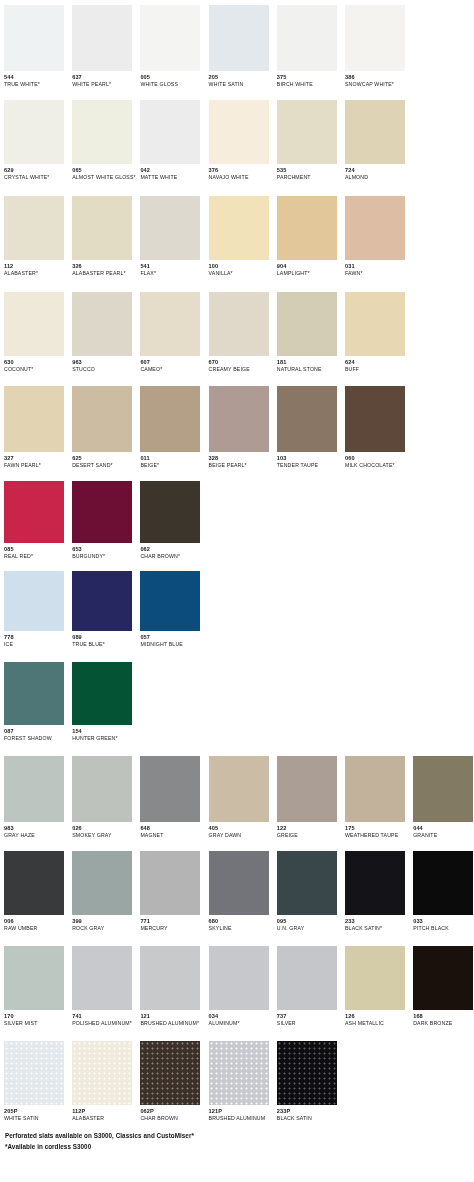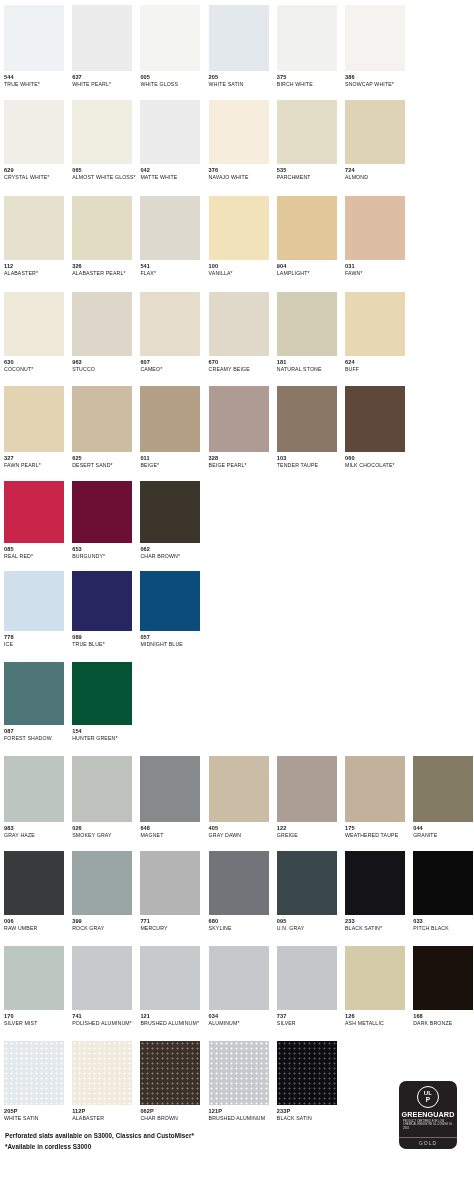--- a/index.html
+++ b/index.html
@@ -594,24 +594,13 @@
         <div class="lbl">
           <span class="code">233P</span>
           <span class="nm">BLACK SATIN</span>
         </div>
       </div>
     </div>
     <div class="footer">
       <p>Perforated slats available on S3000, Classics and CustoMiser*</p>
       <p>*Available in cordless S3000</p>
     </div>
-    <div class="gg" style="background: rgb(35, 31, 32);">
-      <div class="gg-ul">
-        <div class="ultext">UL</div>
-        <div class="ulp">P</div>
-      </div>
-      <div class="gg-name">GREENGUARD</div>
-      <div class="gg-fine">PRODUCT CERTIFIED FOR LOW CHEMICAL EMISSIONS UL.COM/GG UL 2818</div>
-      <div class="gg-gold-bar">
-        <div class="gg-gold">GOLD</div>
-      </div>
-    </div>
   </div>
 
 </body></html>

